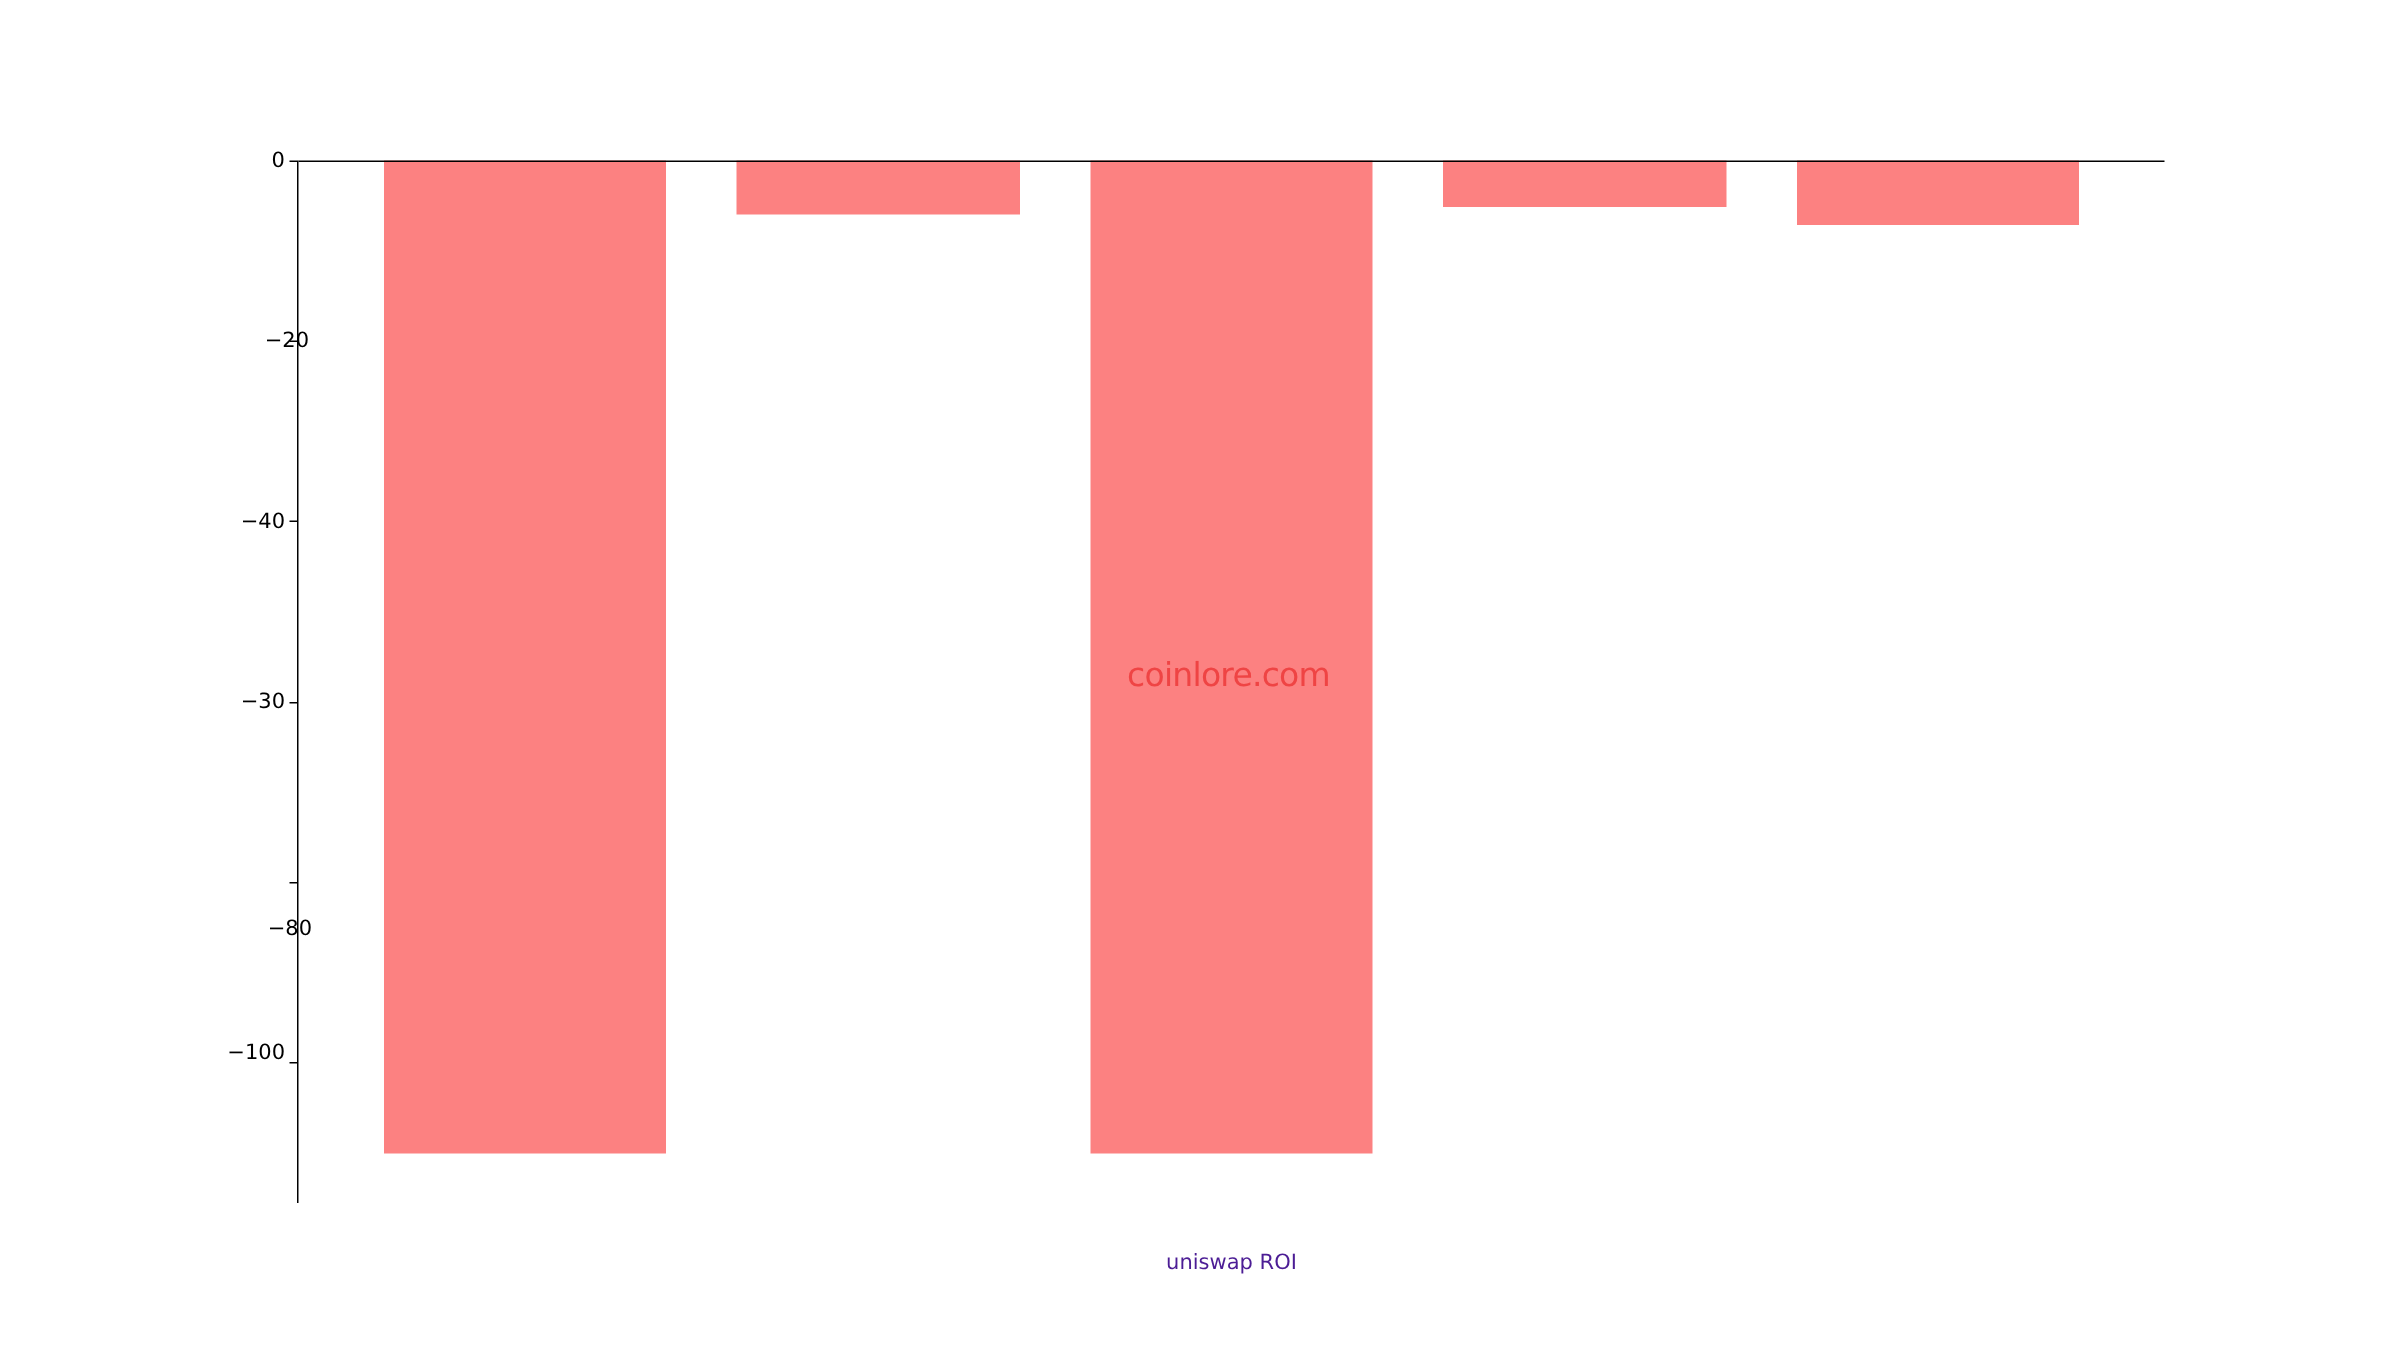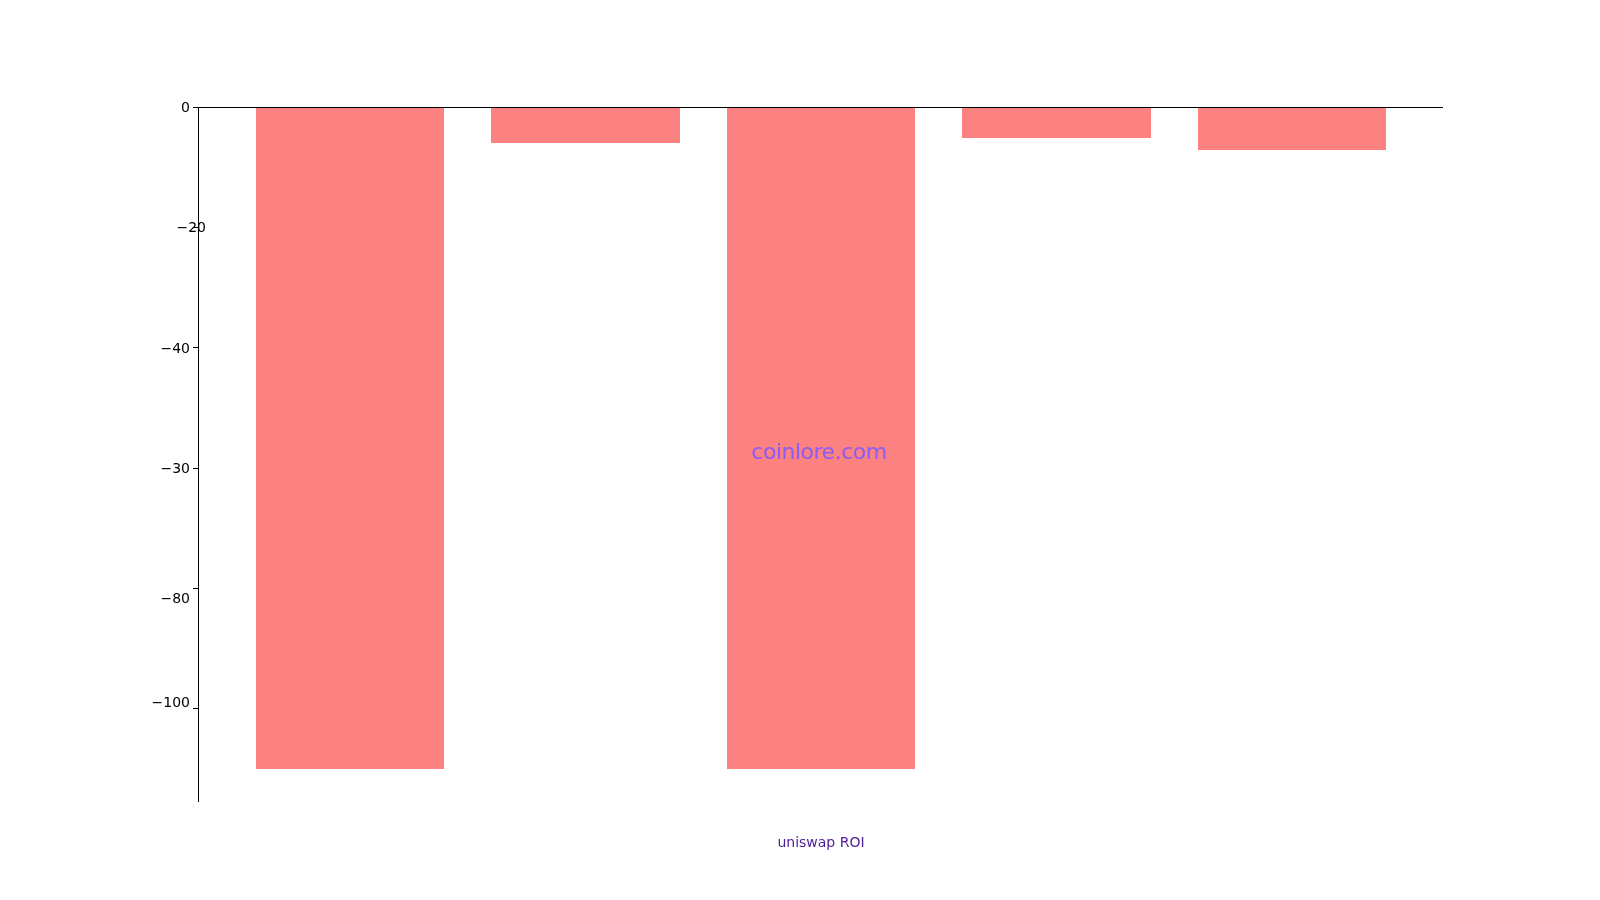--- a/index.html
+++ b/index.html
@@ -98,19 +98,19 @@
   <div id="yaxis">
       <div class="y-tick-mark" style="left: 193px; top: 106.5px; background: rgb(0, 0, 0);"></div>
       <div class="y-tick-label" style="top: 98px;">0</div>
       <div class="y-tick-mark" style="left: 193px; top: 226.846px; background: rgb(0, 0, 0);"></div>
       <div class="y-tick-label" style="top: 218.346px; margin-left: 16px;">−20</div>
       <div class="y-tick-mark" style="left: 193px; top: 347.193px; background: rgb(0, 0, 0);"></div>
       <div class="y-tick-label" style="top: 338.693px; text-align: right;">−40</div>
       <div class="y-tick-mark" style="left: 193px; top: 467.539px; background: rgb(0, 0, 0);"></div>
       <div class="y-tick-label" style="top: 459.039px;">−30</div>
       <div class="y-tick-mark" style="left: 193px; top: 587.885px; background: rgb(0, 0, 0);"></div>
-      <div class="y-tick-label" style="top: 589px;">−80</div>
+      <div class="y-tick-label" style="top: 610px; padding-left: 18px;">−80</div>
       <div class="y-tick-mark" style="left: 193px; top: 708.232px; background: rgb(0, 0, 0);"></div>
       <div class="y-tick-label" style="top: 693px;">−100</div>
     </div>
-  <div class="watermark" style="color: #8b5cf6;">coinlore.com</div>
+  <div class="watermark" style="color: #ef4444;">coinlore.com</div>
   <div class="x-label">uniswap ROI</div>
 </div>
 
 </body></html>

